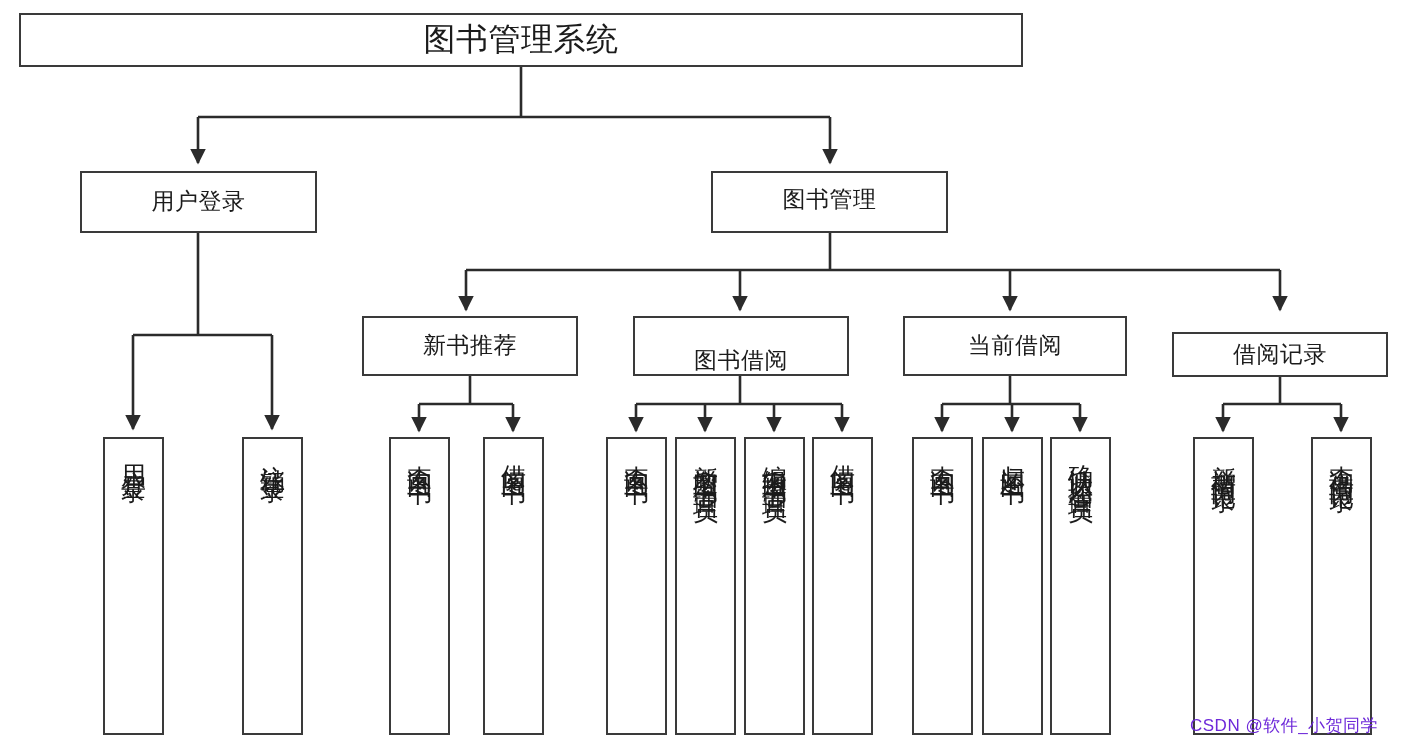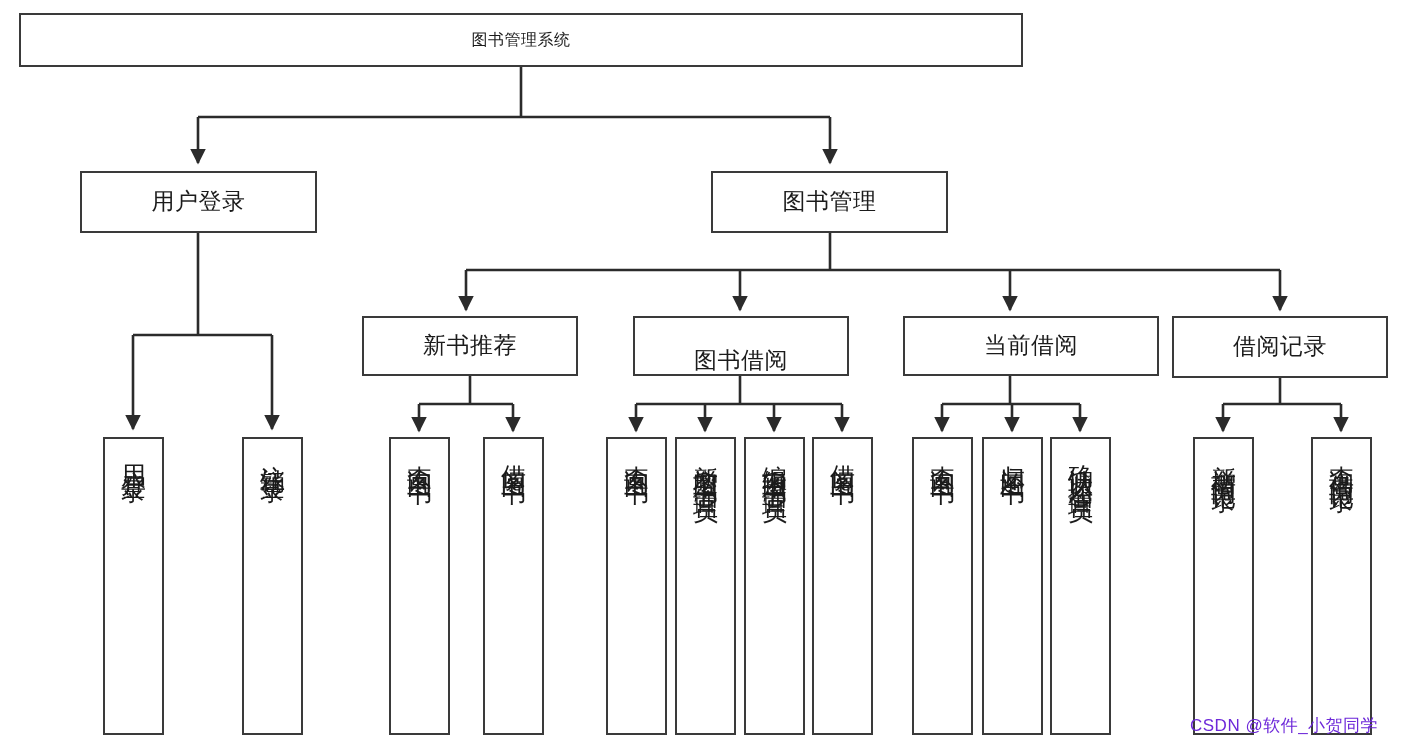--- a/index.html
+++ b/index.html
@@ -42,21 +42,21 @@
     text-align: center;
     line-height: 1.12;
     white-space: nowrap;
   }
   
   .node.h .label {
     font-size: 23px;
     letter-spacing: 0.5px;
   }
   .node.root .label {
-    font-size: 16px;
+    font-size: 32px;
   }
   
   .node.v {
     align-items: flex-start;
     padding-top: 6px;
   }
   .node.v .label {
     writing-mode: vertical-rl;
     text-orientation: upright;
     font-size: 25px;
@@ -130,34 +130,34 @@
     </g>
   </svg>
 
   <div class="node h root" style="left:19px; top:13px; width:1004px; height:54px;">
     <span class="label">图书管理系统</span>
   </div>
 
   <div class="node h" style="left:80px; top:171px; width:237px; height:62px;">
     <span class="label">用户登录</span>
   </div>
-  <div class="node h" style="left:711px; top:171px; width:237px; height:62px;">
+  <div class="node h" style="left:711px; top:171px; width:237px; height:62px;font-family:Liberation Mono, monospace;">
     <span class="label">图书管理</span>
   </div>
 
   <div class="node h" style="left:362px; top:316px; width:216px; height:60px;">
     <span class="label">新书推荐</span>
   </div>
   <div class="node h" style="left:633px; top:316px; width:216px; height:60px;align-items:flex-end;">
     <span class="label">图书借阅</span>
   </div>
-  <div class="node h" style="left:903px; top:316px; width:256px; height:60px;">
+  <div class="node h" style="left:903px; top:316px; width:224px; height:60px;">
     <span class="label">当前借阅</span>
   </div>
-  <div class="node h" style="left:1172px; top:316px; width:216px; height:62px;">
+  <div class="node h" style="left:1172px; top:332px; width:216px; height:45px;">
     <span class="label">借阅记录</span>
   </div>
 
   <div class="node v" style="left:103px; top:437px; width:61px; height:298px;">
     <span class="label">用户登录</span>
   </div>
   <div class="node v" style="left:242px; top:437px; width:61px; height:298px;">
     <span class="label">注销登录</span>
   </div>
 

